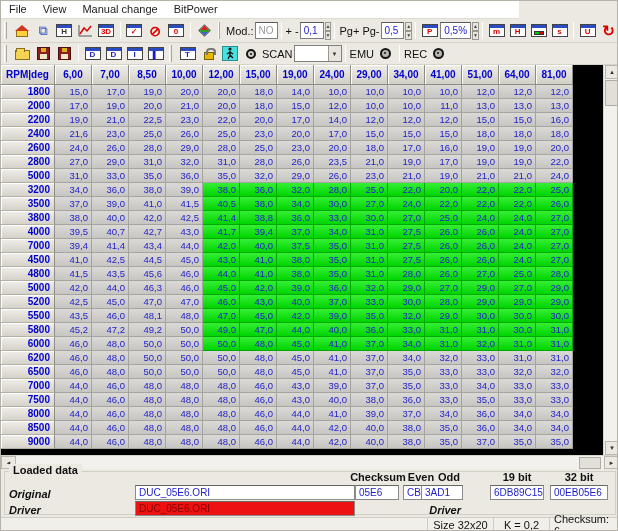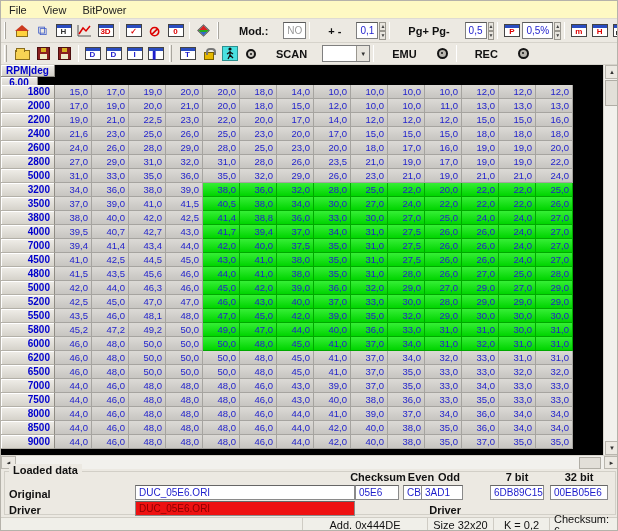--- a/index.html
+++ b/index.html
@@ -1,30 +1,30 @@
 <!DOCTYPE html>
 <html><head>
 <meta charset="utf-8">
 <style>
   html,body{margin:0;padding:0;}
   .win{position:relative;width:618px;height:531px;background:#ece9e2;font-family:"Liberation Sans",sans-serif;overflow:hidden;box-sizing:border-box;border:1px solid #b5b2aa;}
   .win *{box-sizing:border-box;}
 
   
-  .menubar{position:absolute;left:0;top:0;width:618px;height:18px;display:flex;align-items:center;background:#fef9c3;border-bottom:1px solid #dedbd3;font-size:11px;color:#222;}
+  .menubar{position:absolute;left:0;top:0;width:518px;height:18px;display:flex;align-items:flex-start;background:#ffffff;border-bottom:1px solid #dedbd3;font-size:11px;color:#222;}
   .menu-item{padding:2px 8px;cursor:default;}
 
   
   .tb{position:absolute;left:0;display:flex;align-items:center;background:#ece9e2;border-bottom:1px solid #d6d3cb;font-size:11px;}
   .tb1{top:18px;width:618px;height:24px;}
   .tb2{top:42px;width:618px;height:22px;}
   .grip{width:3px;height:17px;border-left:1px solid #fff;border-right:1px solid #a9a69e;margin:0 5px 0 3px;}
   .sep{width:1px;height:17px;background:#b5b2aa;border-right:1px solid #fff;margin:0 3px;}
   .tbtn{width:21px;height:19px;display:flex;align-items:center;justify-content:center;background:transparent;border:1px solid transparent;padding:0;cursor:default;}
-  .lbl{font-weight:bold;color:#111;margin:0 15px;white-space:nowrap;}
+  .lbl{font-weight:normal;color:#111;margin:0 1px;white-space:nowrap;}
   .field{height:17px;background:#fff;border:1px solid #7f7f7f;border-top-color:#5a5a5a;font-size:10px;color:#1c1ccc;display:flex;align-items:center;padding:0 3px;}
   .field.dim{color:#9a9a9a;}
   .spin{width:12px;height:17px;display:flex;flex-direction:column;margin-left:1px;}
   .spin i{flex:1;font-style:normal;font-size:5px;line-height:7px;text-align:center;color:#444;background:#e8e5de;border:1px solid #9a978f;}
   .combo{width:48px;height:17px;background:#fff;border:1px solid #7f7f7f;display:flex;align-items:center;}
   .combo .cval{flex:1;font-size:10px;padding-left:2px;color:#222;}
   .combo .cbtn{width:13px;height:100%;background:#e8e5de;border-left:1px solid #9a978f;font-size:6px;color:#333;display:flex;align-items:center;justify-content:center;}
 
   
   .ic,.g,.mico{font-style:normal;display:inline-flex;align-items:center;justify-content:center;}
@@ -44,21 +44,21 @@
   .ic-lock{width:10px;height:8px;background:#e6b800;border:1px solid #7a6200;position:relative;margin-top:5px;}
   .ic-lock::before{content:"";position:absolute;left:1px;top:-5px;width:6px;height:5px;border:2px solid #777;border-bottom:none;border-radius:4px 4px 0 0;}
   .ic-walk{width:16px;height:15px;background:#49e0e0;border:1px solid #2a8f8f;}
   .ic-ring{width:10px;height:10px;border:2px solid #151515;border-radius:50%;background:#cfccc5;position:relative;}
   .ic-ring.big{width:11px;height:11px;background:#b9b6af;}
   .ic-ring::after{content:"";position:absolute;left:2px;top:2px;width:2px;height:2px;background:#151515;border-radius:50%;}
 
   
   .map-area{position:absolute;left:0;top:64px;width:602px;height:390px;background:#000;overflow:hidden;}
   .trow{display:flex;height:14px;}
-  .trow.thead{height:20px;flex-direction:column;}
+  .trow.thead{height:20px;}
   .corner,.col-h{width:54px;background:linear-gradient(180deg,#efede8,#d2cfc7);border-right:1px solid #8f8c85;border-bottom:1px solid #8f8c85;box-shadow:inset 1px 1px 0 #fff;color:#0000cc;font-weight:bold;font-size:10px;display:flex;align-items:center;justify-content:center;}
   .col-h{width:37px;}
   .rlabel{width:54px;background:linear-gradient(180deg,#f0eee9,#d5d2ca);border-right:1px solid #8f8c85;border-bottom:1px solid #b3b0a8;box-shadow:inset 1px 1px 0 #fff;color:#0000cc;font-weight:bold;font-size:10px;display:flex;align-items:center;justify-content:flex-end;padding-right:4px;}
   .cell{width:37px;background:linear-gradient(180deg,#dcdad6,#c7c5c1);border-right:1px solid #a6a4a0;border-bottom:1px solid #a6a4a0;color:#2222cc;font-size:9.5px;display:flex;align-items:center;justify-content:flex-end;padding-right:3px;}
   .cell.green{background:linear-gradient(180deg,#35ef35,#00d400);border-right:1px solid #00a800;border-bottom:1px solid #00a800;}
 
   
   .vsb{position:absolute;left:602px;top:64px;width:16px;height:390px;background:#f2f1ed;border-left:1px solid #d8d5cd;}
   .hsb{position:absolute;left:0;top:454px;width:618px;height:14px;background:#f2f1ed;border-top:1px solid #d8d5cd;display:flex;align-items:center;}
   .sb-btn{width:15px;height:13px;background:#ece9e2;border:1px solid #b9b6ae;font-size:6px;color:#333;display:flex;align-items:center;justify-content:center;}
@@ -67,37 +67,38 @@
   .vsb-dn{position:absolute;bottom:0;}
   .vsb-thumb{position:absolute;left:1px;top:15px;width:14px;height:26px;background:#e2dfd8;border:1px solid #b0ada5;}
   .hsb-thumb{position:absolute;left:578px;width:22px;height:12px;background:#e2dfd8;border:1px solid #b0ada5;}
   .hsb .right{position:absolute;right:0;}
 
   
   .groupbox{position:absolute;left:3px;top:470px;width:612px;height:44px;border:1px solid #d2cfc7;}
   .gb-title{position:absolute;left:8px;top:463px;font-size:11px;font-weight:bold;color:#111;background:#ece9e2;padding:0 4px;}
   .colhdr{position:absolute;top:470px;font-size:11px;font-weight:bold;color:#111;text-align:center;}
   .bfield{position:absolute;height:15px;background:#fff;border:1px solid #8a8a8a;border-top-color:#666;font-size:10px;color:#1c1ccc;display:flex;align-items:center;padding:0 3px;}
-  .blabel{position:absolute;font-size:11px;font-weight:bold;color:#111;}
+  .blabel{position:absolute;font-size:11px;font-weight:bold;color:#111;font-style:italic;}
   .bfield.red{background:#ee1111;color:#8b0000;}
   .bfield.dark{color:#222;}
 
   
   .statusbar{position:absolute;left:0;top:516px;width:618px;height:15px;background:#f0efe9;border-top:1px solid #d0cdc5;display:flex;align-items:center;font-size:11px;color:#111;}
   .statusbar .sp{flex:1;}
   .st{border-left:1px solid #cfccc4;height:100%;display:flex;align-items:center;justify-content:center;padding:0 4px;}
 </style>
 </head>
 <body>
 
 <div class="win">
 
   <div class="menubar">
       <div class="menu-item">File</div>
       <div class="menu-item">View</div>
+      <div class="menu-item">Manual change</div>
       <div class="menu-item">BitPower</div>
     </div>
 
   <div class="tb tb1">
     <span class="grip"></span>
     <span style="display:flex">
         <button class="tbtn">
           <i class="ic ic-house"></i>
         </button>
         <button class="tbtn">
@@ -756,36 +757,35 @@
     <span class="hsb-thumb"></span>
     <span class="sb-btn right">►</span>
   </div>
 
   <div class="groupbox"></div>
   <div class="gb-title">Loaded data</div>
 
   <div class="colhdr" style="left:347px;width:60px">Checksum</div>
   <div class="colhdr" style="left:400px;width:40px">Even</div>
   <div class="colhdr" style="left:426px;width:44px">Odd</div>
-  <div class="colhdr" style="left:487px;width:58px">7 bit</div>
+  <div class="colhdr" style="left:487px;width:58px">19 bit</div>
   <div class="colhdr" style="left:549px;width:58px">32 bit</div>
 
   <div class="blabel" style="left:8px;top:487px">Original</div>
   <div class="bfield" style="left:134px;top:484px;width:220px">DUC_05E6.ORI</div>
   <div class="bfield" style="left:354px;top:484px;width:44px">05E6</div>
   <div class="bfield" style="left:402px;top:484px;width:36px">CB15</div>
   <div class="bfield" style="left:420px;top:484px;width:42px">3AD1</div>
   <div class="bfield" style="left:489px;top:484px;width:54px">6DB89C15</div>
   <div class="bfield" style="left:549px;top:484px;width:58px">00EB05E6</div>
 
   <div class="blabel" style="left:8px;top:503px">Driver</div>
   <div class="bfield red" style="left:134px;top:500px;width:220px">DUC_05E6.ORI</div>
   <div class="blabel" style="left:415px;top:503px;width:45px;text-align:right">Driver</div>
 
   <div class="statusbar">
       <span class="sp"></span>
-      <span class="st" style="width: 125px;">Add. 0x444DE</span>
       <span class="st" style="width: 66px;">Size 32x20</span>
       <span class="st" style="width: 56px;">K = 0,2</span>
       <span class="st" style="width: 70px;">Checksum: 6</span>
     </div>
 
 </div>
 
 </body></html>

